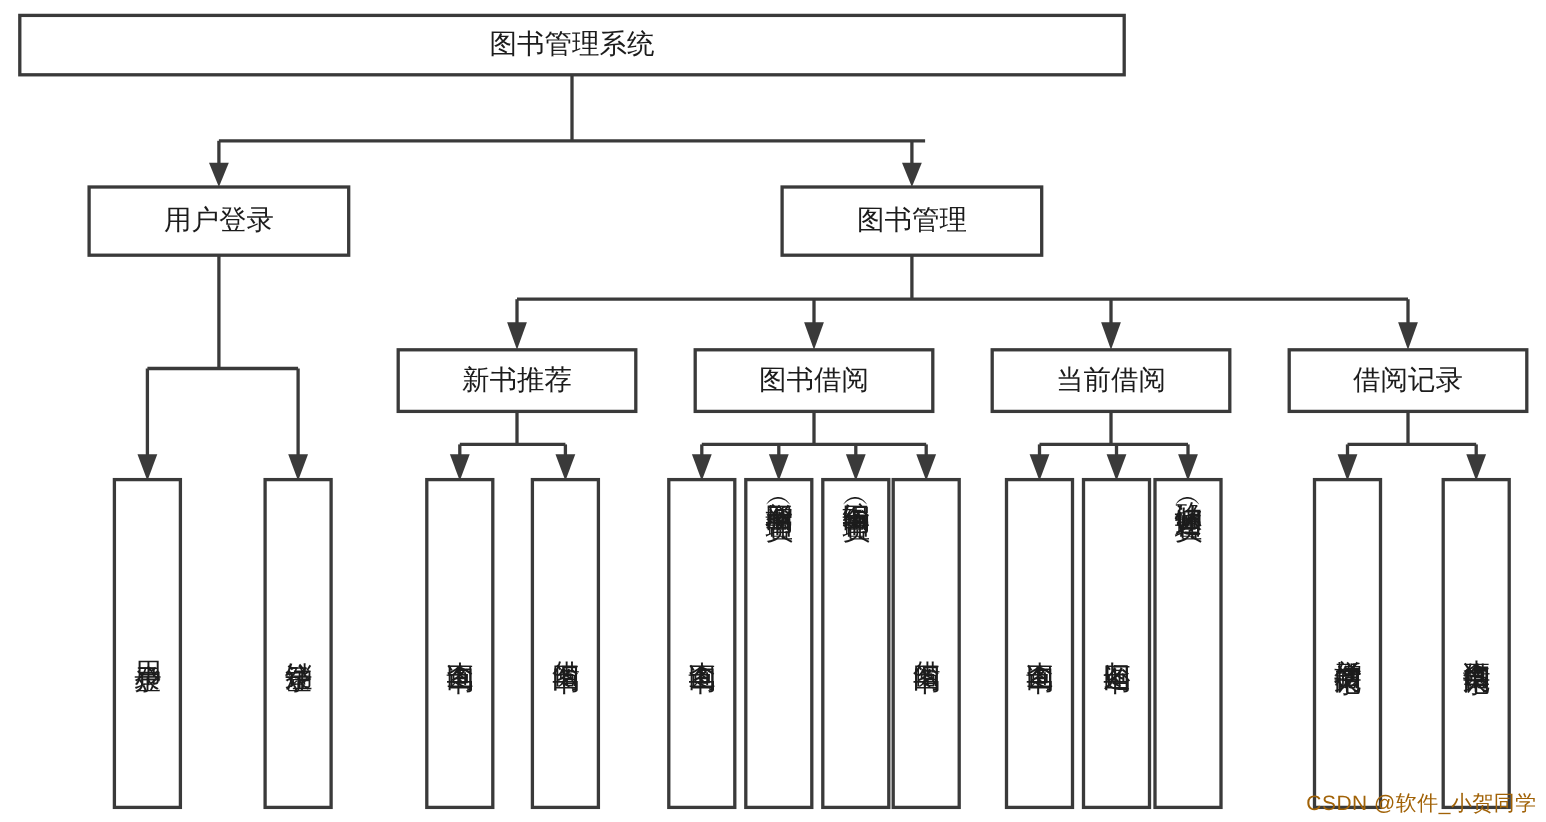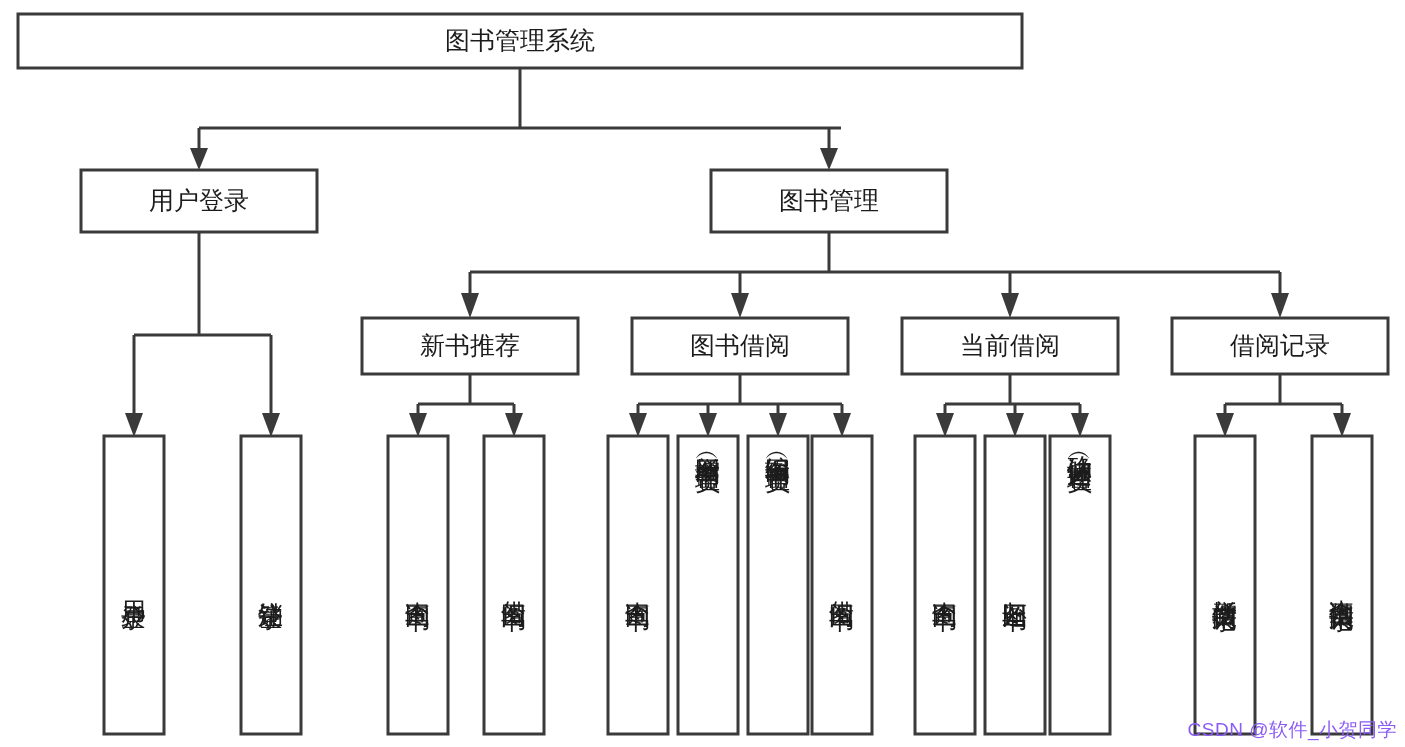--- a/index.html
+++ b/index.html
@@ -72,21 +72,21 @@
     color: #1c1c1c;
     letter-spacing: 2px;
     white-space: nowrap;
   }
   .watermark {
     position: absolute;
     right: 8px;
     bottom: 4px;
     font-family: "Liberation Sans", "DejaVu Sans", sans-serif;
     font-size: 19px;
-    color: #8b5cf6;
+    color: #a16207;
     letter-spacing: 0.5px;
     white-space: nowrap;
   }
 </style>
 </head>
 <body>
 
 <div id="diagram-root">
 
   <svg class="flow" viewBox="0 0 1405 747">

